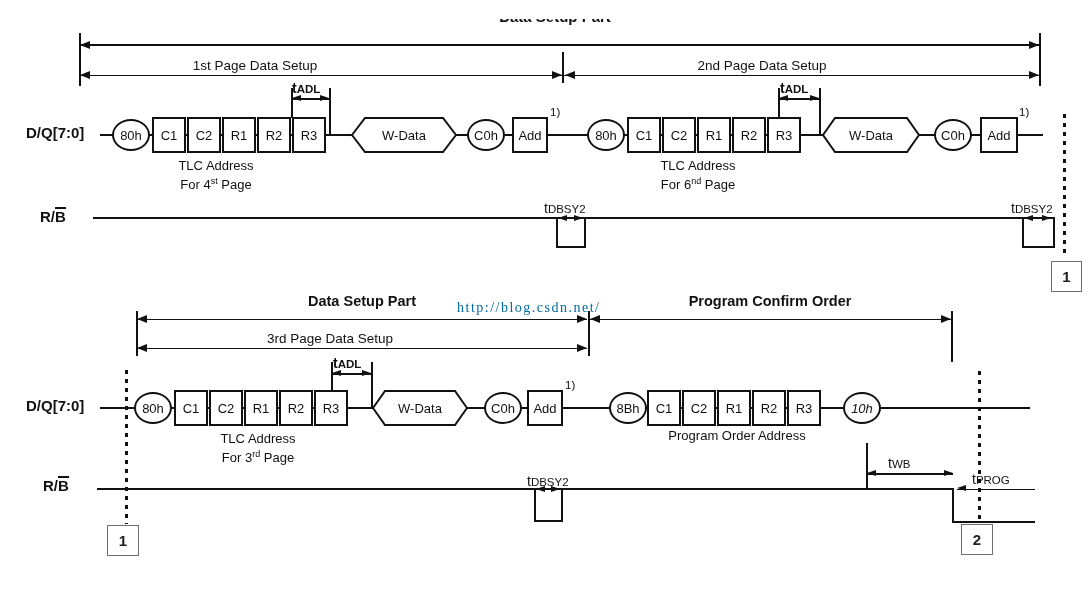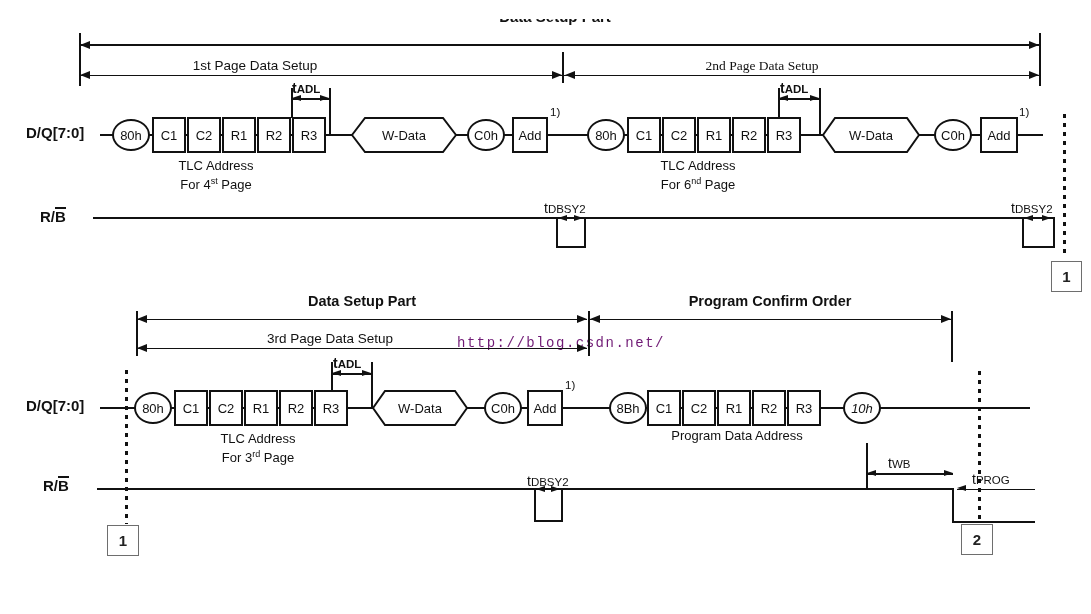--- a/index.html
+++ b/index.html
@@ -31,41 +31,41 @@
   .cap{position:absolute;font-size:13px;line-height:15.5px;text-align:center;white-space:nowrap;}
   .cap sup{font-size:9px;}
   .tl{position:absolute;font-size:14px;white-space:nowrap;}
   .tl .nm{font-size:11.5px;}
   .tl.b{font-weight:bold;}
   .siglabel{position:absolute;font-weight:bold;font-size:15px;white-space:nowrap;}
   .ob{display:inline-block;border-top:2px solid #111;line-height:1.05;}
   .note{position:absolute;font-size:11.5px;white-space:nowrap;}
   .clip{position:absolute;overflow:hidden;}
   .clip>div{font-weight:bold;font-size:15px;line-height:18px;margin-top:-11px;text-align:center;}
-  .wm{position:absolute;font-family:Liberation Mono, monospace;font-size:14px;letter-spacing:1.5px;color:#701a75;white-space:nowrap;margin-top:35px;}
+  .wm{position:absolute;font-family:Liberation Serif, serif;font-size:14px;letter-spacing:1.5px;color:#0369a1;white-space:nowrap;}
   svg text{font-family:"Liberation Sans",sans-serif;font-size:13px;fill:#111;}
 </style>
 </head>
 <body>
 
 <div class="stage">
 
   <div class="clip" style="left:480px;top:19px;width:150px;height:8px;">
     <div>Data Setup Part</div>
   </div>
 
   <div class="vl" style="left:79px;top:33px;height:53px;"></div>
   <div class="vl" style="left:1039px;top:33px;height:53px;"></div>
   <div class="dl" style="left:80px;top:44px;width:959px;"></div>
   <div class="ah l" style="left:80px;top:41px;"></div>
   <div class="ah r" style="left:1029px;top:41px;"></div>
 
   <div class="vl" style="left:562px;top:52px;height:31px;"></div>
   <div class="lbl" style="left:160px;top:58px;width:190px;">1st Page Data Setup</div>
-  <div class="lbl" style="left:667px;top:58px;width:190px;font-family:Liberation Serif, serif;">2nd Page Data Setup</div>
+  <div class="lbl" style="left:667px;top:58px;width:190px;">2nd Page Data Setup</div>
   <div class="dl" style="left:80px;top:74.5px;width:482px;"></div>
   <div class="ah l" style="left:80px;top:71px;"></div>
   <div class="ah r" style="left:552px;top:71px;"></div>
   <div class="dl" style="left:564px;top:74.5px;width:475px;"></div>
   <div class="ah l" style="left:565px;top:71px;"></div>
   <div class="ah r" style="left:1029px;top:71px;"></div>
 
   <div class="tl b" style="left:292px;top:80px;"><span>t</span><span class="nm">ADL</span></div>
   <div class="vl" style="left:291px;top:88px;height:30px;"></div>
   <div class="vl" style="left:329px;top:88px;height:47px;"></div>
@@ -184,21 +184,21 @@
     <span>For 3</span><sup>rd</sup><span> Page</span>
   </div>
 
   <div class="box circle" style="left:609px;top:392px;width:38px;height:32px;">8Bh</div>
   <div class="box" style="left:647px;top:390px;width:34px;height:36px;">C1</div>
   <div class="box" style="left:682px;top:390px;width:34px;height:36px;">C2</div>
   <div class="box" style="left:717px;top:390px;width:34px;height:36px;">R1</div>
   <div class="box" style="left:752px;top:390px;width:34px;height:36px;">R2</div>
   <div class="box" style="left:787px;top:390px;width:34px;height:36px;">R3</div>
   <div class="box circle" style="left:843px;top:392px;width:38px;height:32px;font-style:italic;">10h</div>
-  <div class="cap" style="left:637px;top:428px;width:200px;">Program Data Address</div>
+  <div class="cap" style="left:637px;top:428px;width:200px;">Program Order Address</div>
 
   <div class="siglabel" style="left:43px;top:476px;"><span>R/</span><span class="ob">B</span></div>
   <div class="sl" style="left:97px;top:488px;width:856px;"></div>
 
   <div class="tl" style="left:527px;top:473px;"><span>t</span><span class="nm">DBSY2</span></div>
   <div class="pulse" style="left:534px;top:490px;width:29px;height:32px;"></div>
   <div class="ah s l" style="left:536px;top:485.5px;"></div>
   <div class="ah s r" style="left:551px;top:485.5px;"></div>
 
   <div class="vl" style="left:866px;top:443px;height:46px;"></div>

